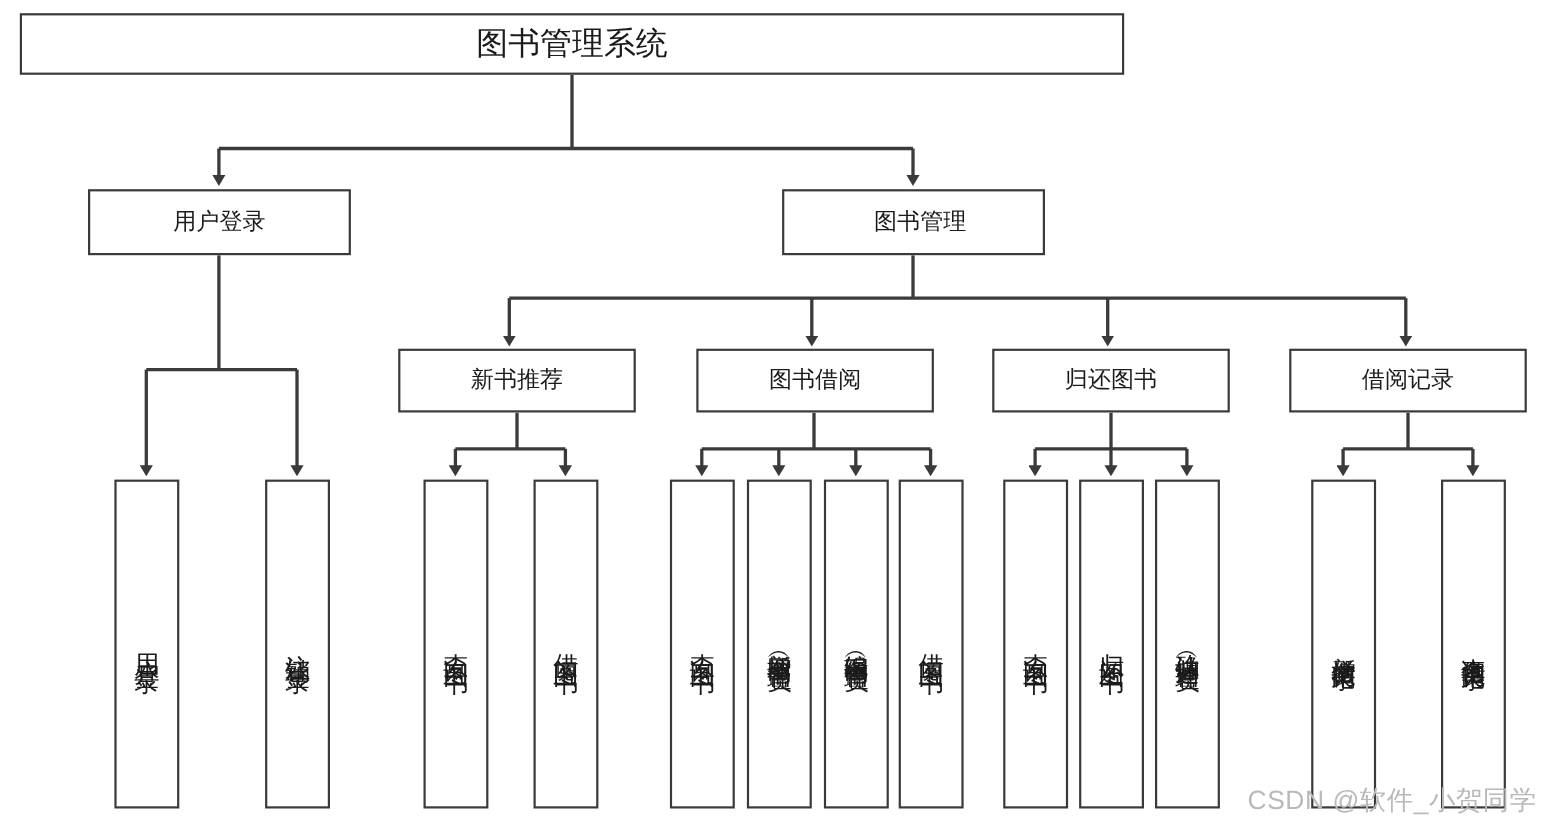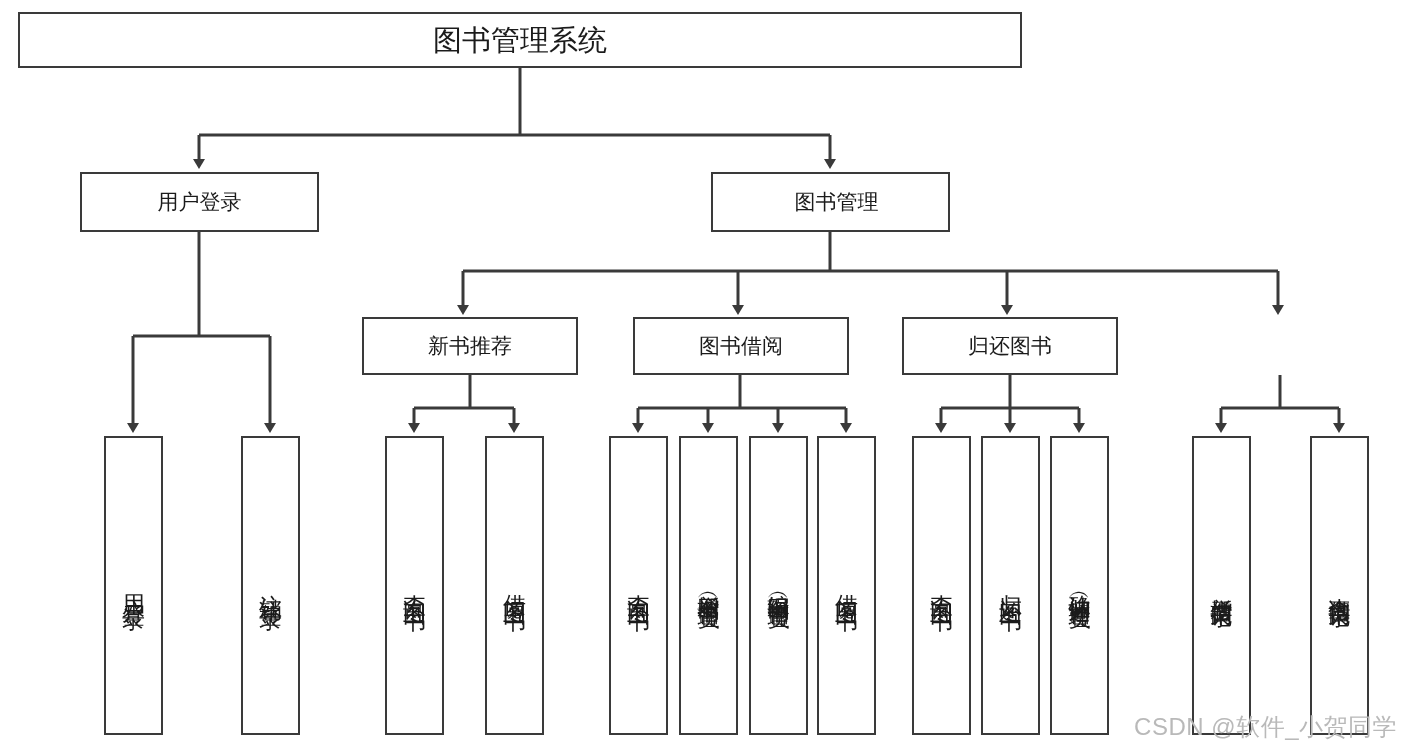--- a/index.html
+++ b/index.html
@@ -142,20 +142,23 @@
   </div>
 
   <div class="node horiz" style="left:633px; top:317px; width:216px; height:58px;">
     <span class="lbl">图书借阅</span>
   </div>
 
   <div class="node horiz" style="left:902px; top:317px; width:216px; height:58px;">
     <span class="lbl">归还图书</span>
   </div>
 
+  <div class="node horiz" style="left:1172px; top:317px; width:216px; height:58px;">
+    <span class="lbl">借阅记录</span>
+  </div>
 
   <div class="node vert" style="left:104px; top:436px; width:59px; height:299px;">
     <span class="lbl">用户登录</span>
   </div>
 
   <div class="node vert" style="left:241px; top:436px; width:59px; height:299px;">
     <span class="lbl">注销登录</span>
   </div>
 
   <div class="node vert" style="left:385px; top:436px; width:59px; height:299px;">

